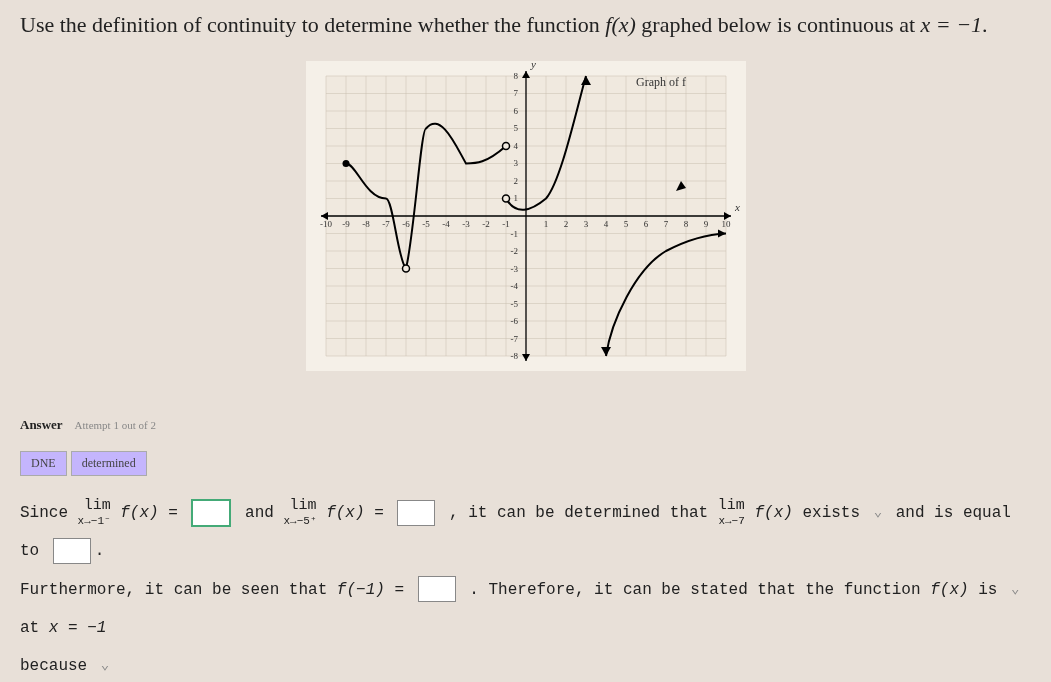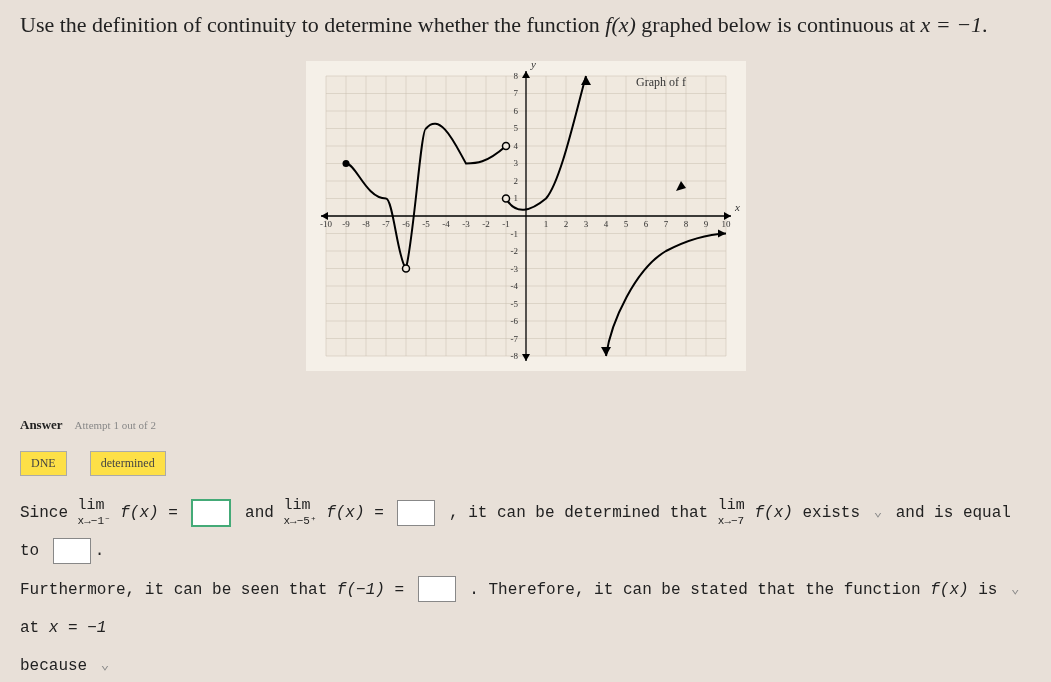--- a/index.html
+++ b/index.html
@@ -3,28 +3,28 @@
 <meta charset="utf-8">
 <style>
 body{margin:0;padding:10px 20px;background:#e8e0d8;font-family:Georgia,serif;color:#222;width:1011px}
 .question{font-size:22px;line-height:1.4;margin-bottom:20px}
 .graph-wrap{text-align:center;margin:10px 0 30px}
 svg{background:#f5f0e8}
 .ans-sec{margin-top:40px}
 .ans-hd{font-weight:bold;font-size:13px;display:inline}
 .attempt{color:#888;font-size:11px;margin-left:8px}
 .btns{margin:18px 0}
-.btn{display:inline-block;border:1px solid #aaa;background:#fde047;padding:4px 10px;font-size:12px;margin-right:19px;cursor:pointer;color:#444}
+.btn{display:inline-block;border:1px solid #aaa;background:#c4b5fd;padding:4px 10px;font-size:12px;margin-right:0;cursor:pointer;color:#444}
 .line{font-size:16px;line-height:2.4;font-family:Liberation Mono, monospace}
 .box{display:inline-block;min-width:36px;height:24px;border:1px solid #888;background:#fff;vertical-align:middle;margin:0 4px}
 .box.hl{border:2px solid #4a7}
 .dd{color:#888;font-size:12px;vertical-align:middle;display:inline-block;padding:0 4px;cursor:pointer}
 .dd:before{content:"\2304";font-size:14px}
 .math{font-style:italic}
-.lim{display:inline-block;text-align:left;vertical-align:middle;line-height:1.1;font-size:15px}
+.lim{display:inline-block;text-align:right;vertical-align:middle;line-height:1.1;font-size:15px}
 .lim .top{display:block}
 .lim .bot{display:block;font-size:11px}
 </style>
 </head>
 <body>
 
 <div class="question">
   <span>Use the definition of continuity to determine whether the function </span><span class="math">f(x)</span><span> graphed below is continuous at </span><span class="math">x = −1</span><span>.</span>
 </div>
 

